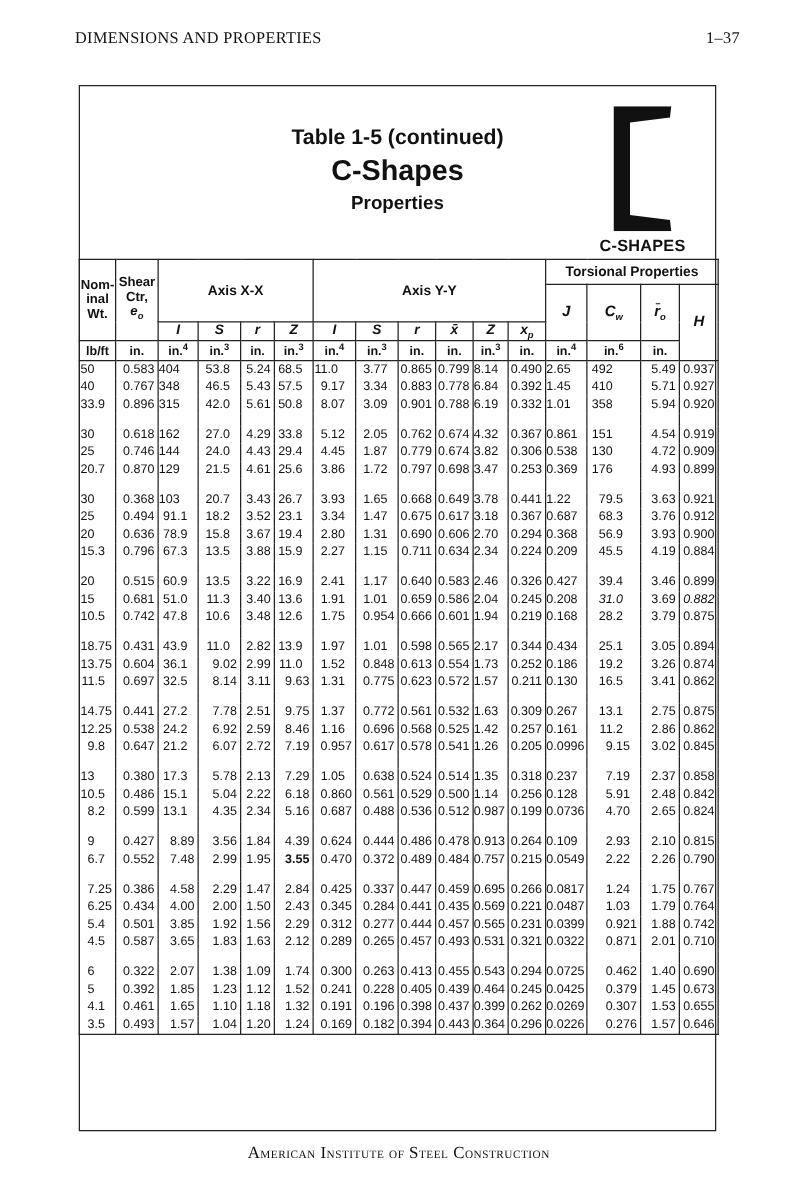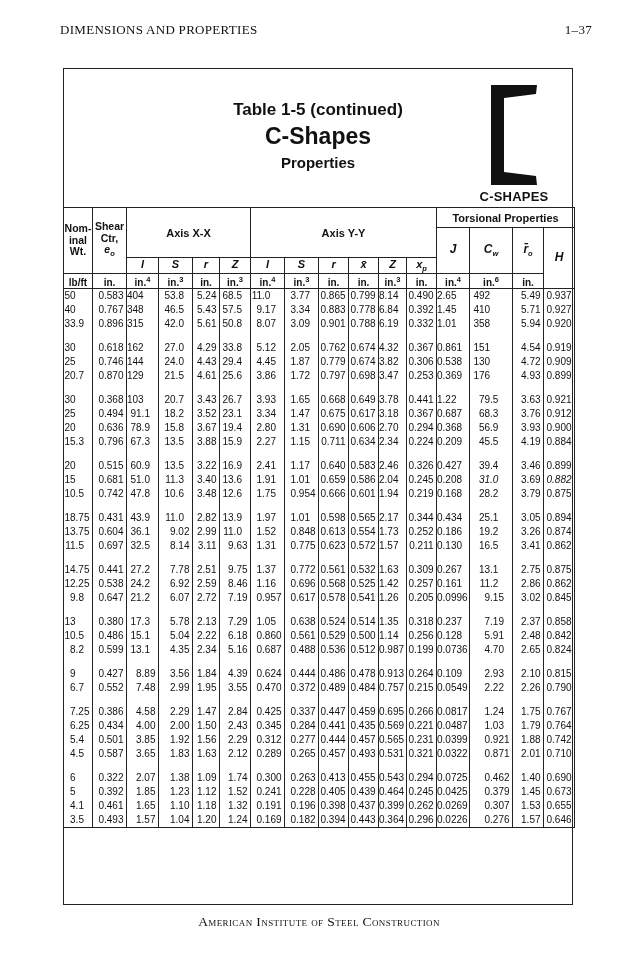--- a/index.html
+++ b/index.html
@@ -704,21 +704,21 @@
             <td style="padding-right: calc(0.556em + 2.5px);">2.93</td>
             <td style="padding-right: calc(0em + 2.5px);">2.10</td>
             <td style="padding-right: calc(0em + 2.5px);">0.815</td>
           </tr>
           <tr>
             <td style="padding-right: calc(0.556em + 2.5px);">6.7</td>
             <td style="padding-right: calc(0em + 2.5px);">0.552</td>
             <td style="padding-right: calc(0em + 2.5px);">7.48</td>
             <td style="padding-right: calc(0em + 2.5px);">2.99</td>
             <td style="padding-right: calc(0em + 2.5px);">1.95</td>
-            <td style="padding-right: calc(0em + 2.5px);">3.55</td>
+            <td style="padding-right: calc(0em + 2.5px); font-weight: bold;">3.55</td>
             <td style="padding-right: calc(0em + 2.5px);">0.470</td>
             <td style="padding-right: calc(0em + 2.5px);">0.372</td>
             <td style="padding-right: calc(0em + 2.5px);">0.489</td>
             <td style="padding-right: calc(0em + 2.5px);">0.484</td>
             <td style="padding-right: calc(0em + 2.5px);">0.757</td>
             <td style="padding-right: calc(0em + 2.5px);">0.215</td>
             <td style="padding-right: calc(0em + 2.5px);">0.0549</td>
             <td style="padding-right: calc(0.556em + 2.5px);">2.22</td>
             <td style="padding-right: calc(0em + 2.5px);">2.26</td>
             <td style="padding-right: calc(0em + 2.5px);">0.790</td>

